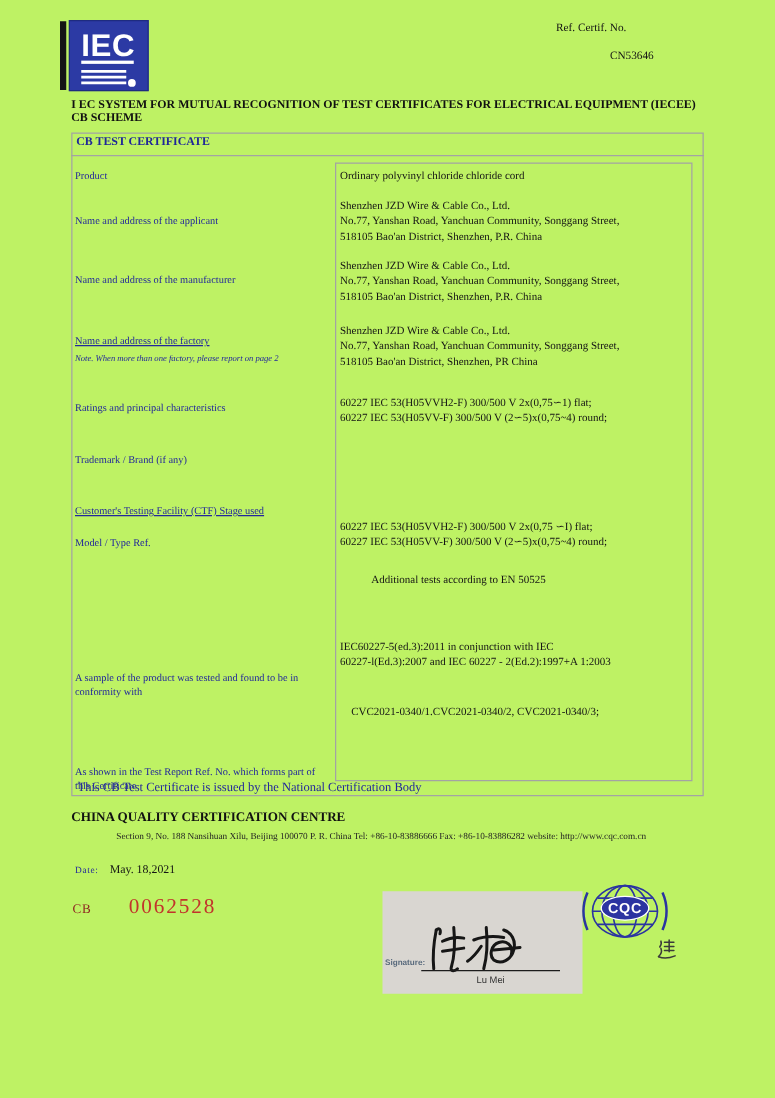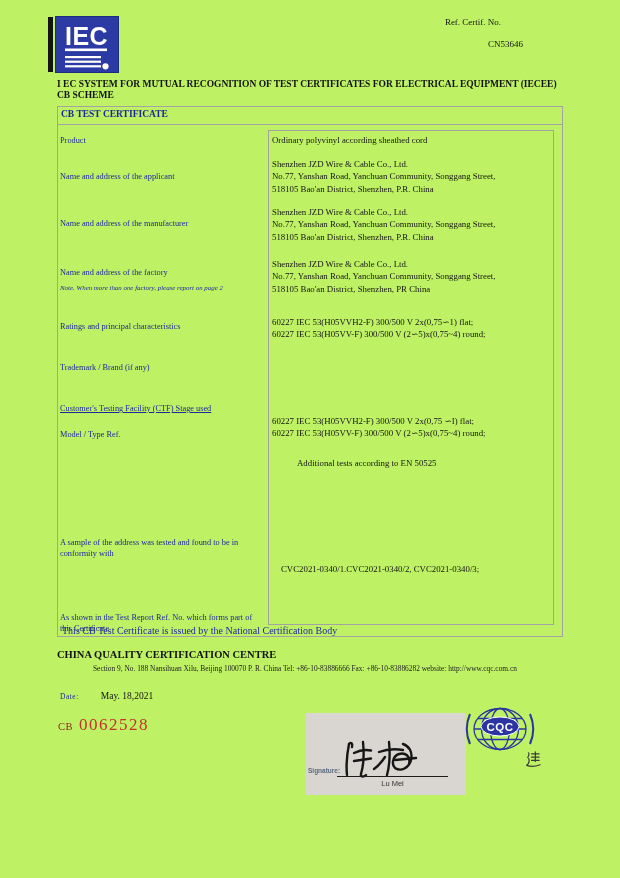--- a/index.html
+++ b/index.html
@@ -29,23 +29,23 @@
   .note { color:#22279b; font-size:6.9px; font-style:italic; width:212px; }
   .val { color:#141414; font-size:8.8px; line-height:12.3px; width:278px; white-space:pre-line; }
 
   .issued-note { left:62px; top:625px; width:420px; color:#22279b; font-size:10px; }
 
   .ncb-name    { left:57px; top:649px; font-weight:bold; font-size:10.5px; color:#111; }
   .ncb-address { left:57px; top:664px; width:540px; font-size:7.4px; color:#222;padding-left:36px; }
 
   .date-row   { left:60px; top:691px; display:flex; align-items:baseline; }
   .date-label { color:#22279b; font-size:7.5px; letter-spacing:0.5px; }
-  .date-value { color:#141414; font-size:9.5px; margin-left:22px; }
+  .date-value { color:#141414; font-size:9.5px; margin-left:9px; }
 
-  .cb-row    { left:58px; top:715px; display:flex; align-items:baseline; }
+  .cb-row    { left:58px; top:715px; display:flex; align-items:baseline;gap:24px; }
   .cb-prefix { color:#8e2421; font-size:10.5px; letter-spacing:0.5px; }
   .cb-number { color:#c2332b; font-size:17px; letter-spacing:1.5px; margin-left:6px; }
 
   .scan-gray { left:306px; top:713px; width:160px; height:82px; background:#d9d6d1; }
   .sig-scribble { left:336px; top:737px; width:112px; height:42px; }
   .sig-label { left:308px; top:767px; font-size:6.5px; font-weight:bold; color:#5a6b7d; }
   .sig-line  { left:337px; top:776px; width:111px; height:1px; background:#1c1c1c; }
   .sig-name  { left:337px; top:779px; width:111px; text-align:center; font-size:7.5px; color:#333; }
 
   .cqc-logo { left:462px; top:705px; width:80px; height:52px; }
@@ -72,53 +72,55 @@
   <div class="abs ref-label serif">Ref. Certif. No.</div>
   <div class="abs ref-no serif">CN53646</div>
 
   <div class="abs scheme-title serif">I EC SYSTEM FOR MUTUAL RECOGNITION OF TEST CERTIFICATES FOR ELECTRICAL EQUIPMENT (IECEE) CB SCHEME</div>
 
   <div class="abs outer-box"></div>
   <div class="abs title-strip serif">CB TEST CERTIFICATE</div>
   <div class="abs inner-box"></div>
 
   <div class="abs lbl" style="left:60px; top:136px;">Product</div>
-  <div class="abs val" style="left:272px; top:134px;">Ordinary polyvinyl according sheathed cord</div>
+  <div class="abs val" style="left:272px; top:134px;">Ordinary polyvinyl chloride chloride cord</div>
 
   <div class="abs lbl" style="left:60px; top:172px;">Name and address of the applicant</div>
   <div class="abs val" style="left:272px; top:158px;">Shenzhen JZD Wire &amp; Cable Co., Ltd.
 No.77, Yanshan Road, Yanchuan Community, Songgang Street,
 518105 Bao'an District, Shenzhen, P.R. China</div>
 
   <div class="abs lbl" style="left:60px; top:219px;">Name and address of the manufacturer</div>
   <div class="abs val" style="left:272px; top:206px;">Shenzhen JZD Wire &amp; Cable Co., Ltd.
 No.77, Yanshan Road, Yanchuan Community, Songgang Street,
 518105 Bao'an District, Shenzhen, P.R. China</div>
 
-  <div class="abs lbl" style="left:60px; top:268px;">Name and address of the factory</div>
+  <div class="abs lbl" style="left:60px; top:268px;text-decoration:underline;">Name and address of the factory</div>
   <div class="abs note" style="left:60px; top:284px;">Note. When more than one factory, please report on page 2</div>
   <div class="abs val" style="left:272px; top:258px;">Shenzhen JZD Wire &amp; Cable Co., Ltd.
 No.77, Yanshan Road, Yanchuan Community, Songgang Street,
 518105 Bao'an District, Shenzhen, PR China</div>
 
   <div class="abs lbl" style="left:60px; top:322px;">Ratings and principal characteristics</div>
   <div class="abs val" style="left:272px; top:316px;">60227 IEC 53(H05VVH2-F) 300/500 V 2x(0,75∽1) flat;
 60227 IEC 53(H05VV-F) 300/500 V (2∽5)x(0,75~4) round;</div>
 
   <div class="abs lbl" style="left:60px; top:363px;">Trademark / Brand (if any)</div>
 
   <div class="abs lbl" style="left:60px; top:404px;text-decoration:underline;">Customer's Testing Facility (CTF) Stage used</div>
 
   <div class="abs lbl" style="left:60px; top:430px;">Model / Type Ref.</div>
   <div class="abs val" style="left:272px; top:415px;">60227 IEC 53(H05VVH2-F) 300/500 V 2x(0,75 ∽I) flat;
 60227 IEC 53(H05VV-F) 300/500 V (2∽5)x(0,75~4) round;</div>
 
   <div class="abs val" style="left:272px; top:457px;margin-left:25px;">Additional tests according to EN 50525</div>
 
-  <div class="abs lbl" style="left:60px; top:538px;">A sample of the address was tested and found to be in conformity with</div>
+  <div class="abs lbl" style="left:60px; top:538px;">A sample of the product was tested and found to be in conformity with</div>
+  <div class="abs val" style="left:272px; top:511px;">IEC60227-5(ed.3):2011 in conjunction with IEC
+60227-l(Ed.3):2007 and IEC 60227 - 2(Ed.2):1997+A 1:2003</div>
 
   <div class="abs lbl" style="left:60px; top:568px; width:206px;margin-top:45px;">As shown in the Test Report Ref. No. which forms part of this Certificate</div>
   <div class="abs val" style="left:281px; top:563px;">CVC2021-0340/1.CVC2021-0340/2, CVC2021-0340/3;</div>
 
   <div class="abs issued-note serif">This CB Test Certificate is issued by the National Certification Body</div>
 
   <div class="abs ncb-name serif">CHINA QUALITY CERTIFICATION CENTRE</div>
   <div class="abs ncb-address serif">Section 9, No. 188 Nansihuan Xilu, Beijing 100070 P. R. China Tel: +86-10-83886666 Fax: +86-10-83886282 website: http://www.cqc.com.cn</div>
 
   <div class="abs date-row">

